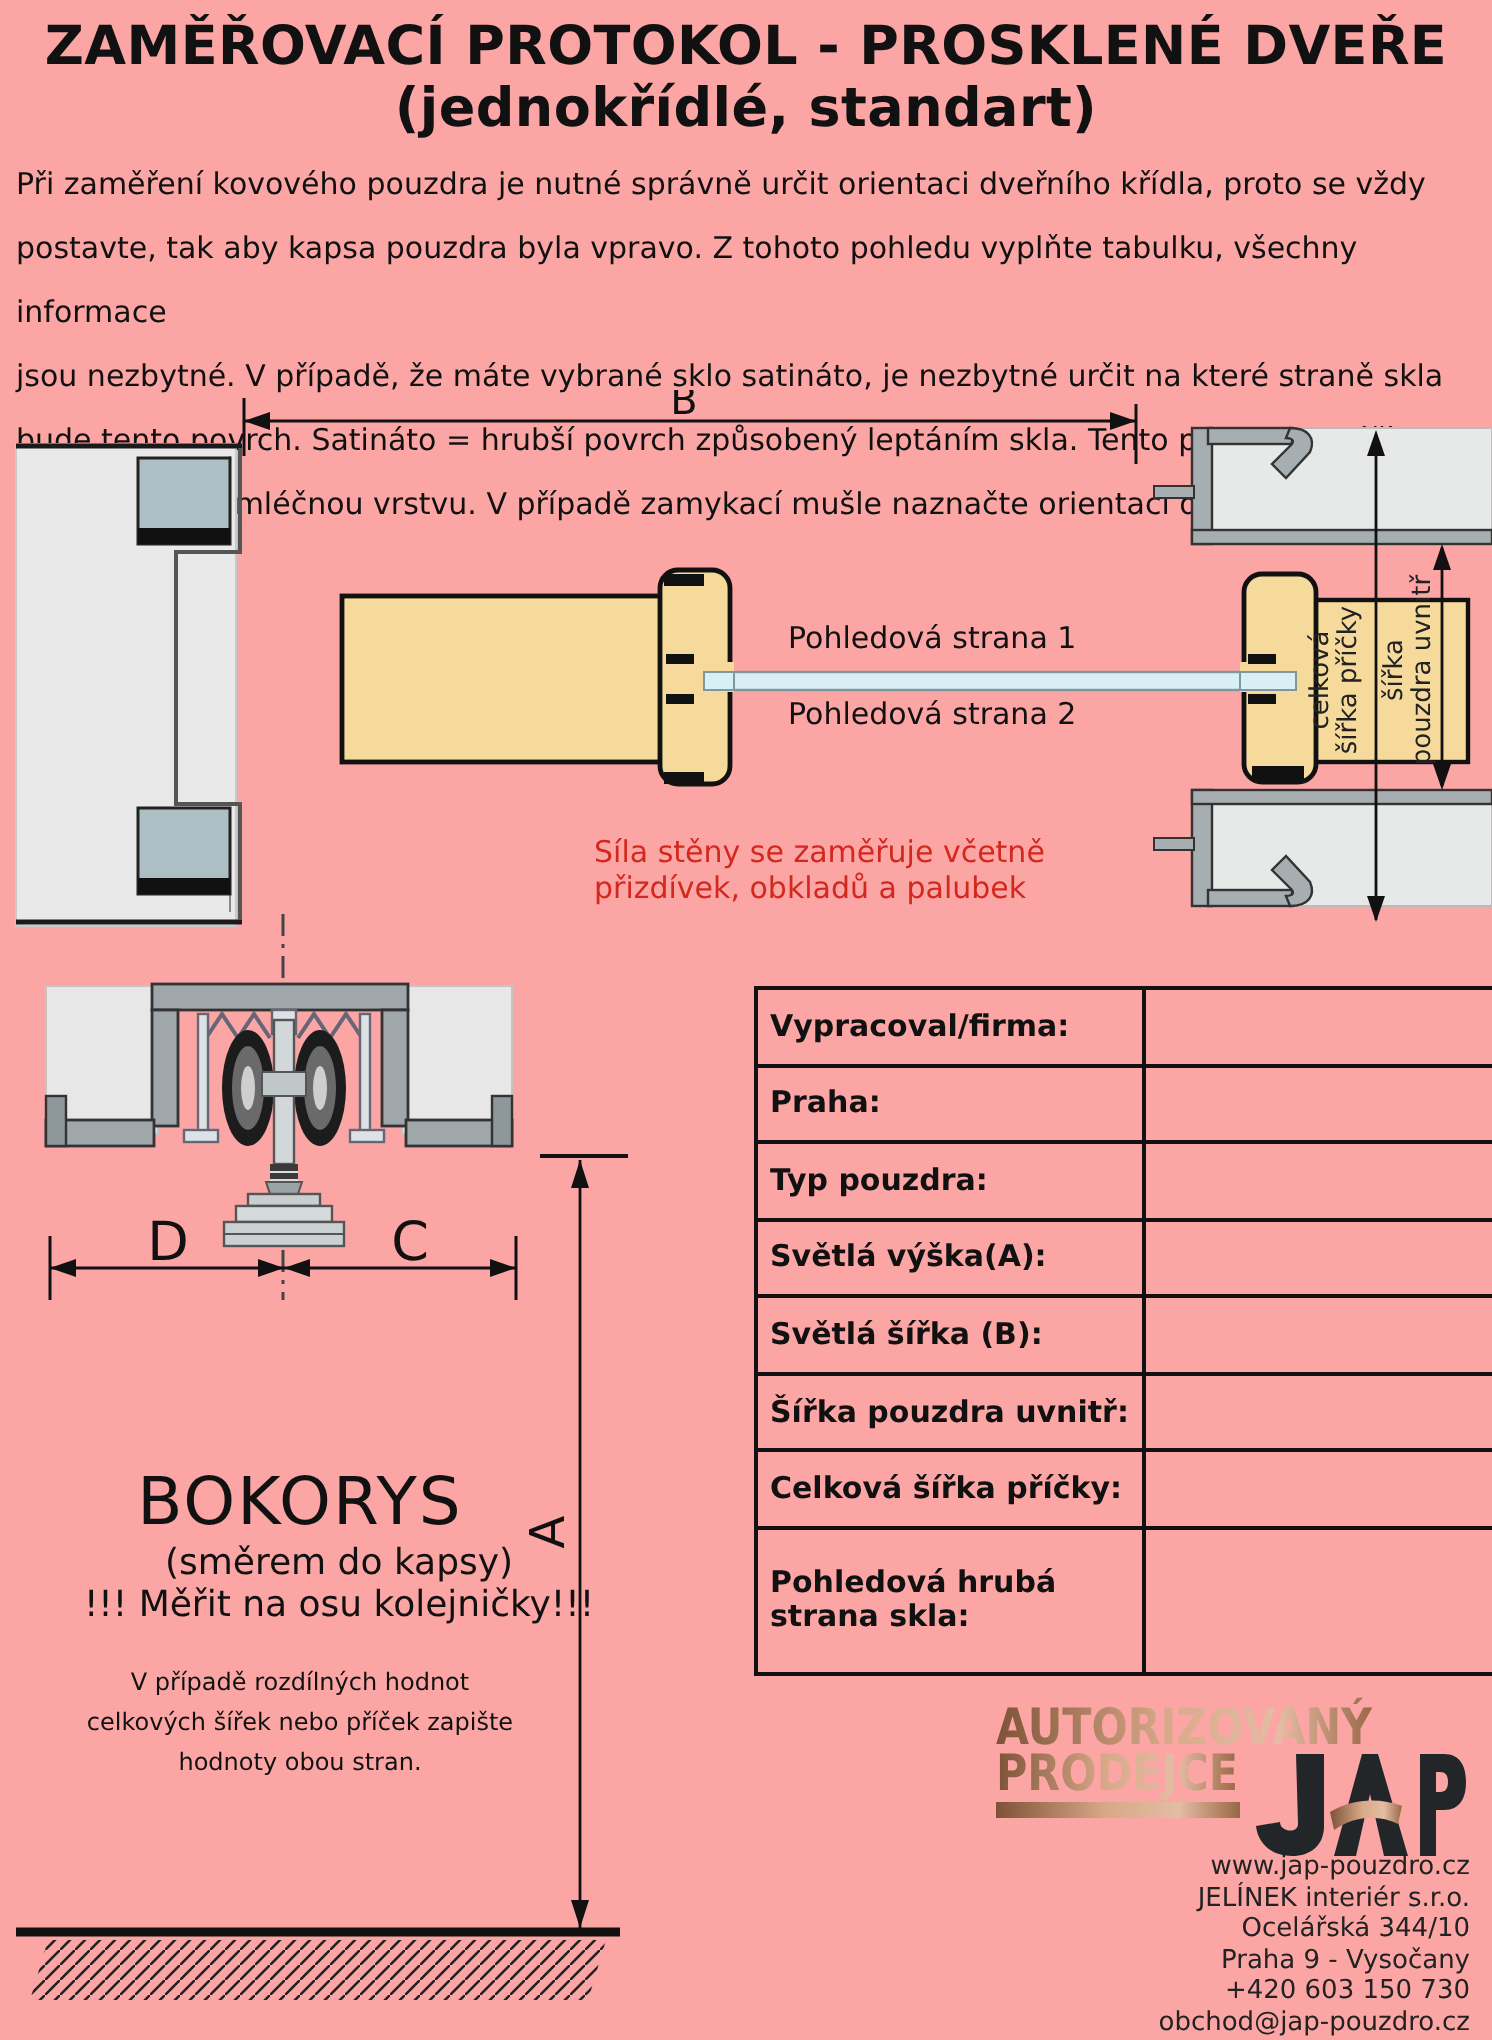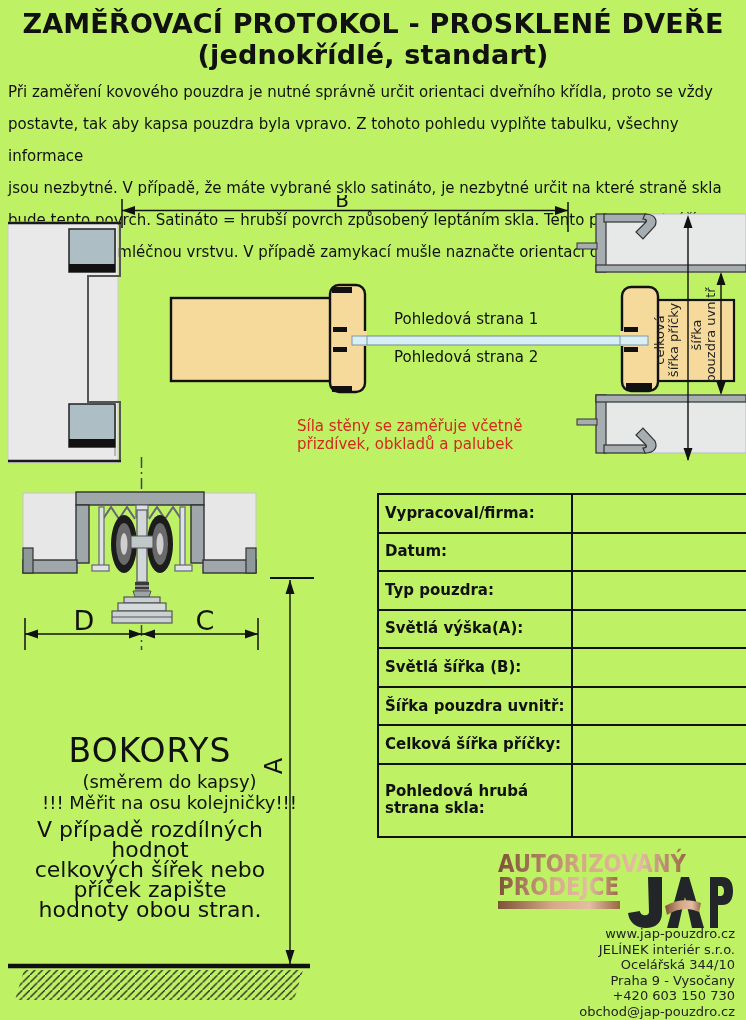--- a/index.html
+++ b/index.html
@@ -1,29 +1,29 @@
 <!DOCTYPE html>
 <html><head>
 <meta charset="utf-8">
 <style>
   html,body{margin:0;padding:0;background:#888;}
-  .page{position:relative;width:746px;height:1020px;background:#bef264;margin:0 auto;
+  .page{position:relative;width:746px;height:1020px;background:#fca5a5;margin:0 auto;
         font-family:"DejaVu Sans","Liberation Sans",sans-serif;color:#111;overflow:hidden;}
   .preline{white-space:pre-line;}
   .title{position:absolute;top:8px;left:0;width:746px;text-align:center;
          font-size:27px;font-weight:bold;line-height:31px;letter-spacing:.2px;}
   .intro{position:absolute;top:76px;left:8px;width:736px;
          font-size:15px;line-height:32px;}
   svg{position:absolute;left:0;}
   .svg-top{top:195px;}
   .svg-side{top:455px;}
   .bok-text{position:absolute;top:733px;left:0;width:300px;text-align:center;}
   .bok-head{font-size:33px;line-height:36px;font-weight:400;letter-spacing:1px;}
   .bok-sub{font-size:18px;line-height:21px;margin-top:2px;padding-left:39px;}
-  .bok-note{font-size:22px;line-height:20px;margin-top:7px;text-align:center;}
+  .bok-note{font-size:12px;line-height:20px;margin-top:18px;text-align:center;}
   .form-table{position:absolute;top:493px;left:377px;border-collapse:collapse;
               table-layout:fixed;width:404px;height:345px;}
   .form-table td{border:2.4px solid #111;padding:0 4px 0 6px;vertical-align:middle;
                  font-size:15px;font-weight:bold;line-height:17px;}
   .form-table td.val{width:196px;}
   .svg-dealer{top:848px;left:480px;}
   .contact{position:absolute;top:926px;left:450px;width:285px;text-align:right;
            font-size:13px;line-height:15.6px;color:#222;}
   text{font-family:"DejaVu Sans","Liberation Sans",sans-serif;}
 </style>
@@ -187,21 +187,21 @@
 hodnoty obou stran.</div>
   </div>
 
   <table class="form-table">
     <tbody>
         <tr>
           <td>Vypracoval/firma:</td>
           <td class="val"></td>
         </tr>
     <tr>
-          <td>Datum:</td>
+          <td>Praha:</td>
           <td class="val"></td>
         </tr>
     <tr>
           <td>Typ pouzdra:</td>
           <td class="val"></td>
         </tr>
     <tr>
           <td>Světlá výška(A):</td>
           <td class="val"></td>
         </tr>

